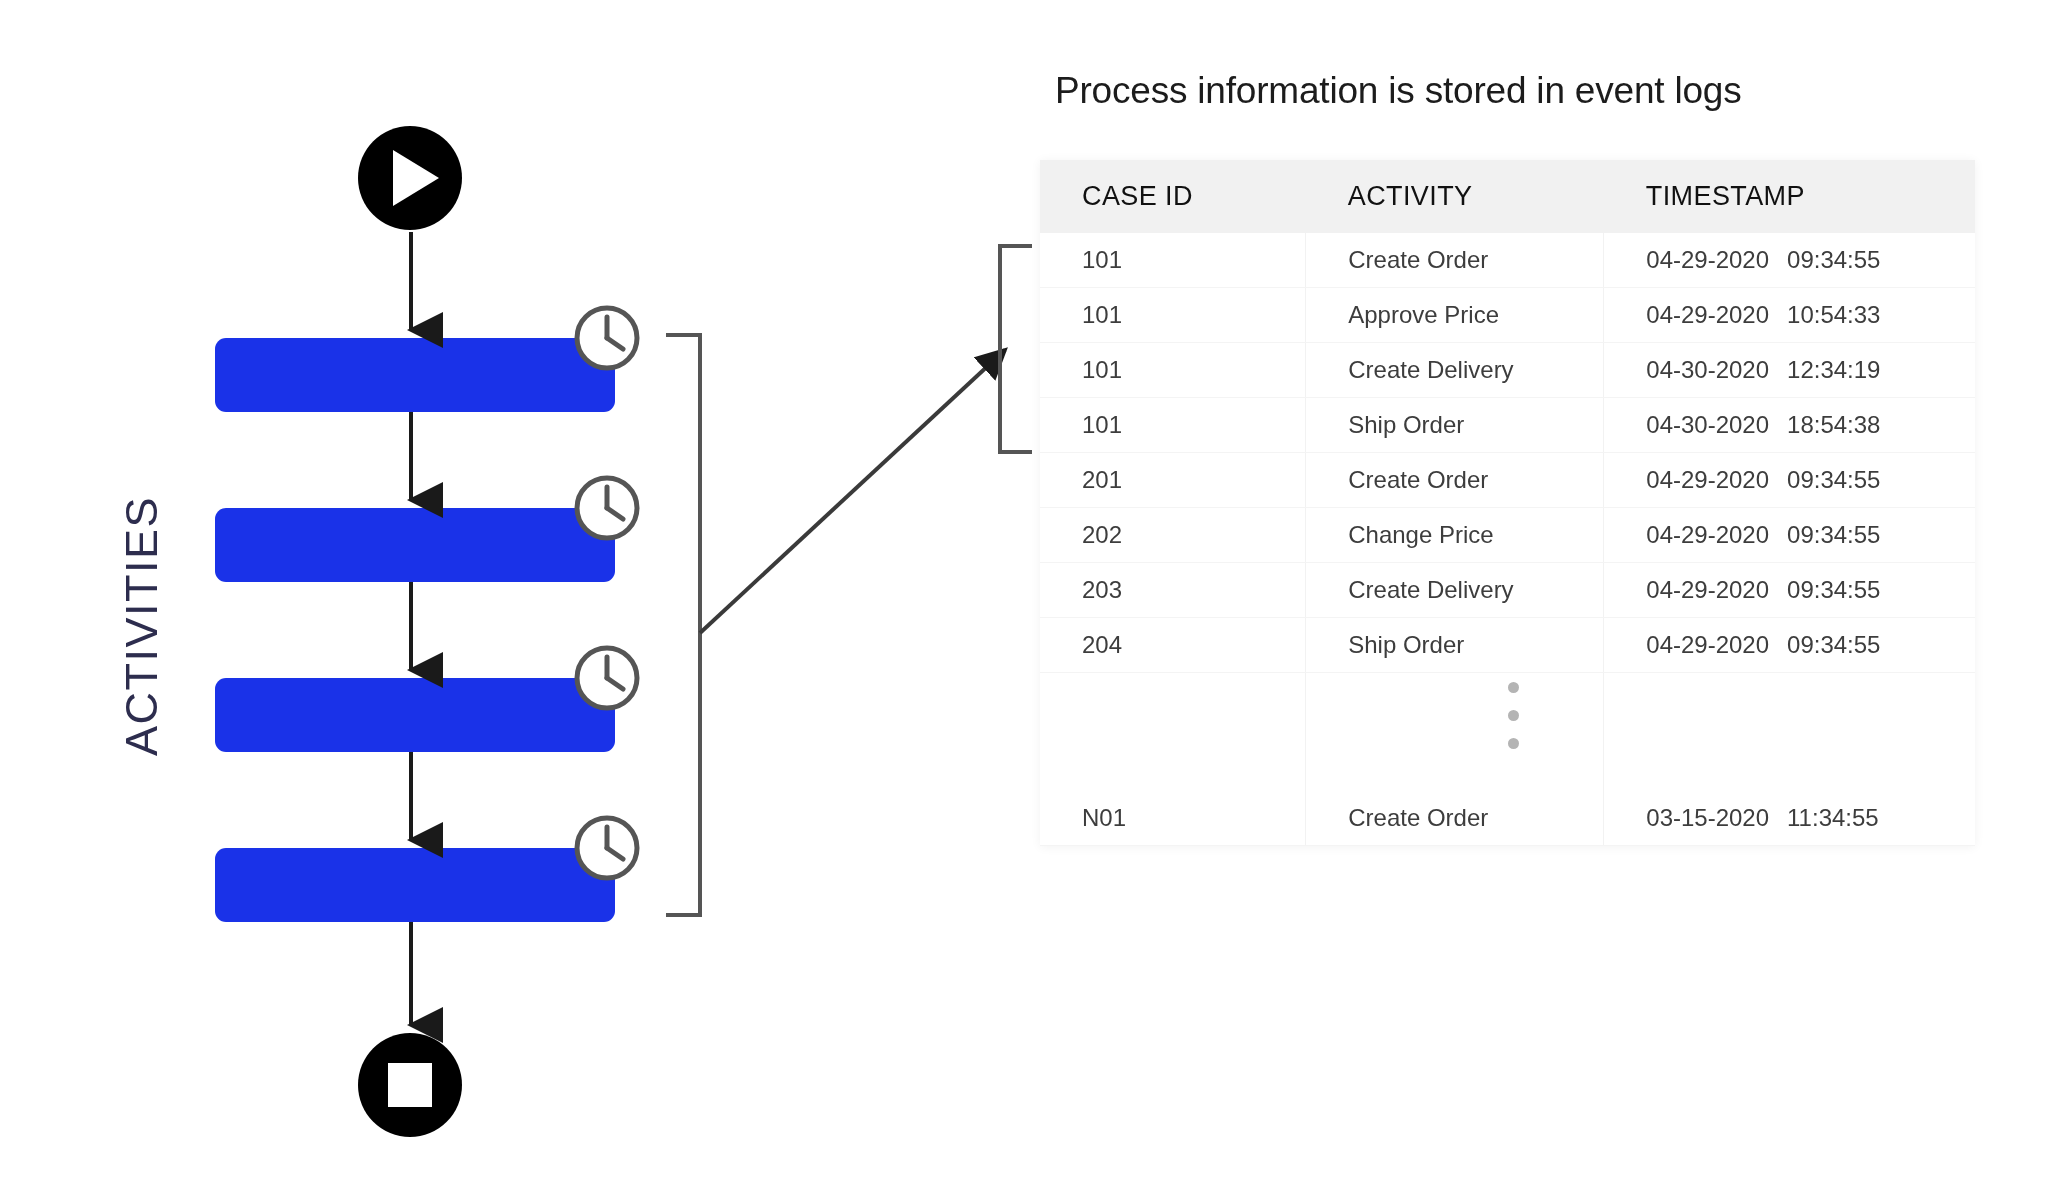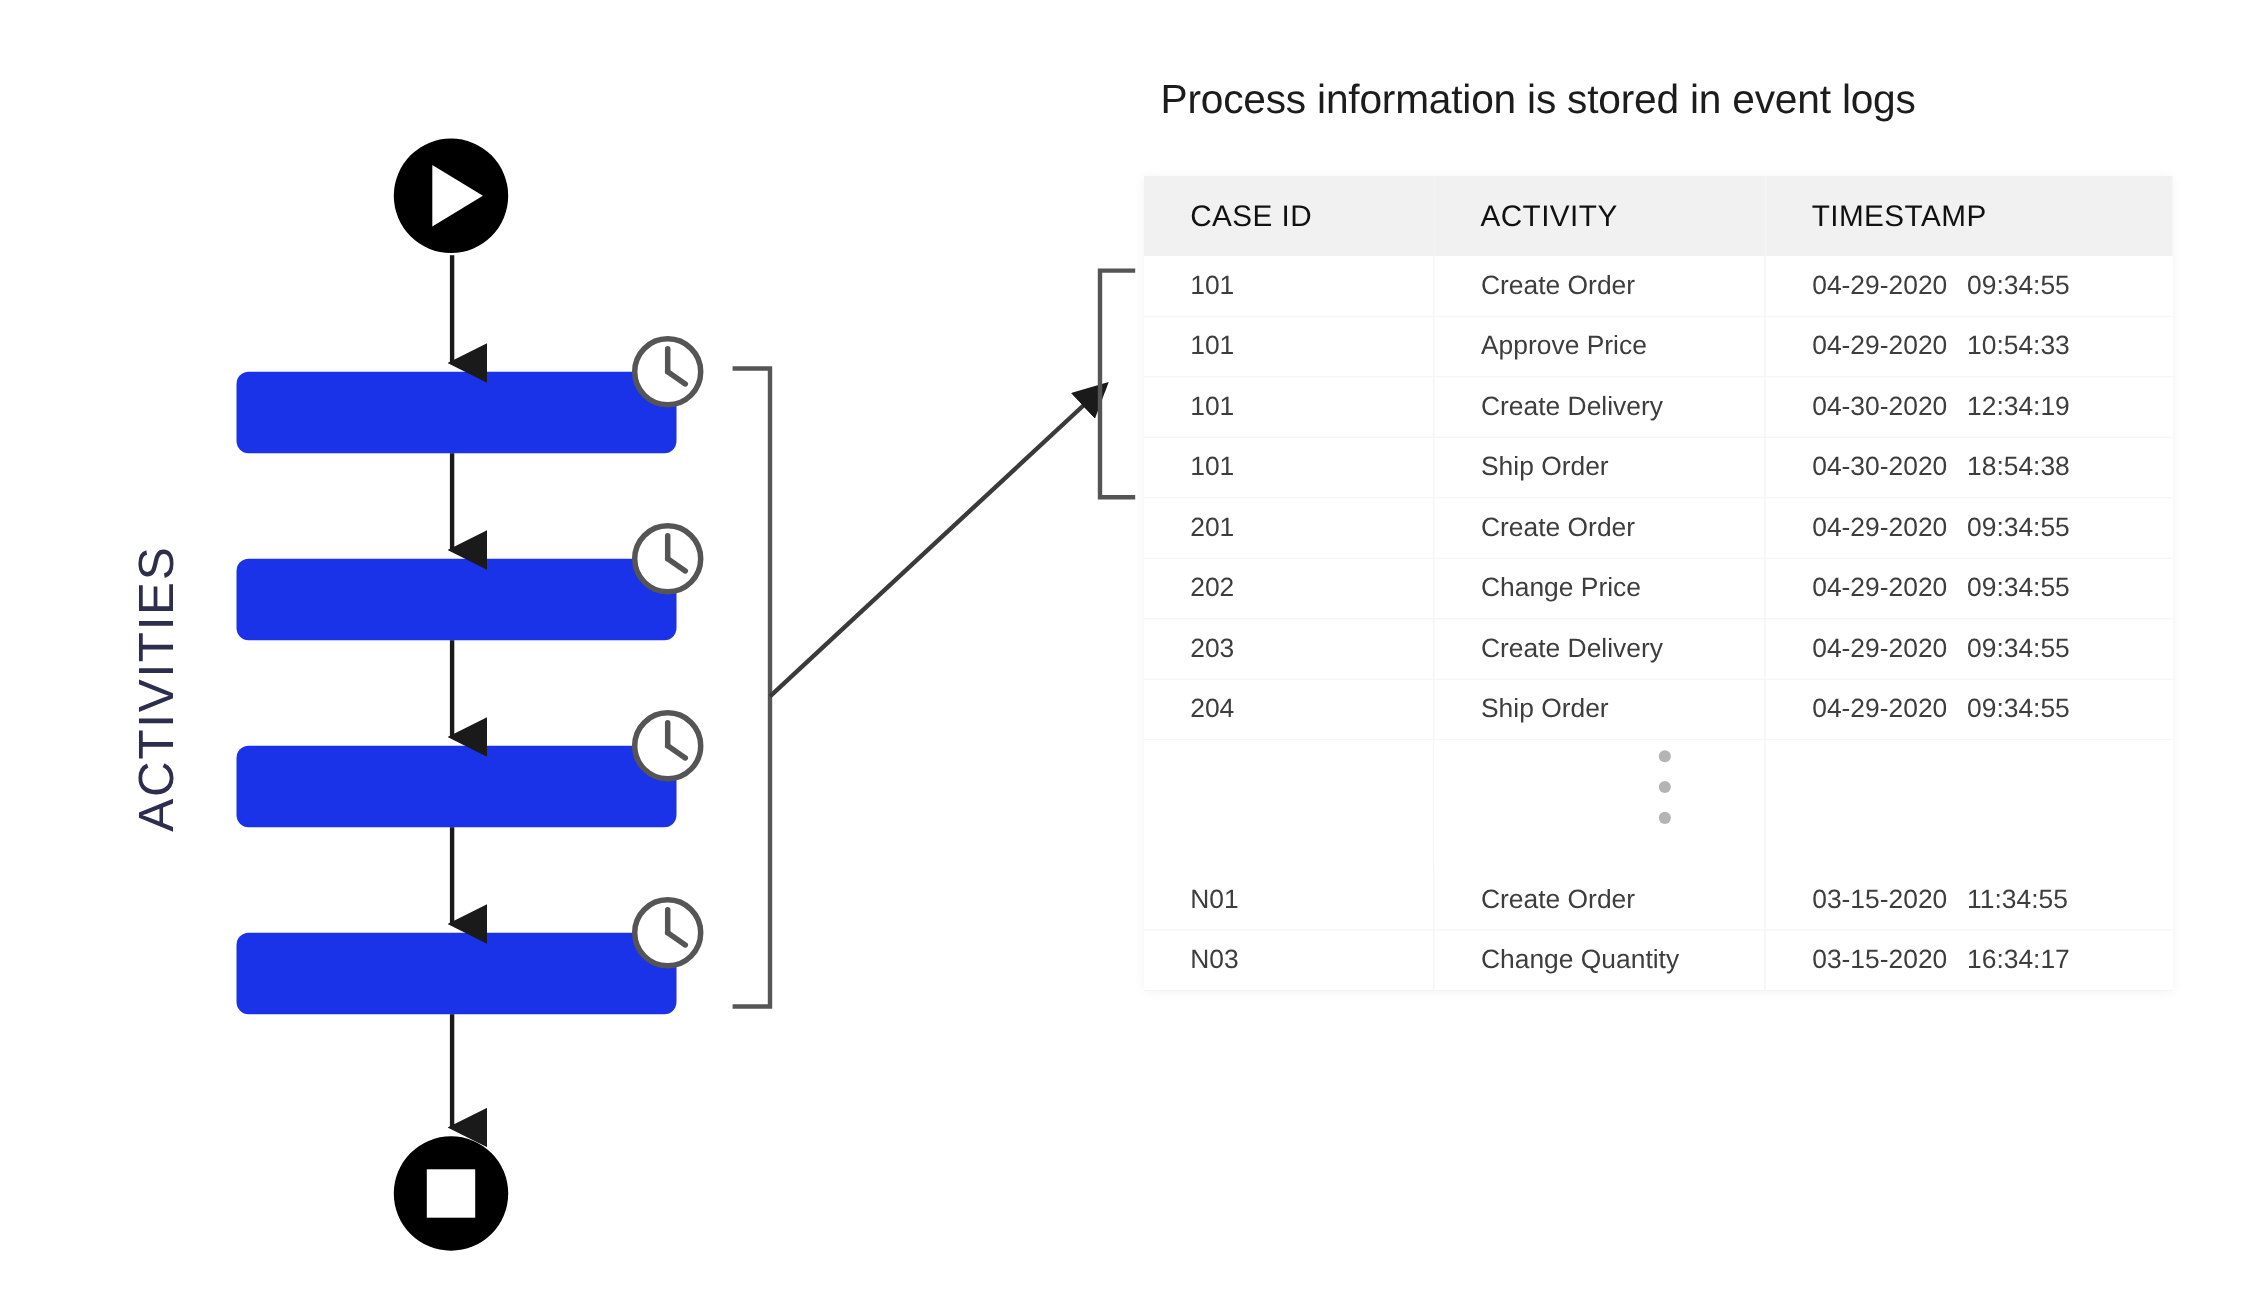--- a/index.html
+++ b/index.html
@@ -305,25 +305,20 @@
         <td></td>
         <td></td>
         <td></td>
       </tr>
 
       <tr>
         <td>N01</td>
         <td>Create Order</td>
         <td><span class="timestamp-date">03-15-2020</span><span>11:34:55</span></td>
       </tr>
-      <tr>
-        <td>N03</td>
-        <td>Change Quantity</td>
-        <td><span class="timestamp-date">03-15-2020</span><span>16:34:17</span></td>
-      </tr>
 
     </tbody>
   </table>
 </div>
 
 <div id="vertical-ellipsis">
   <span></span>
   <span></span>
   <span></span>
 </div>

